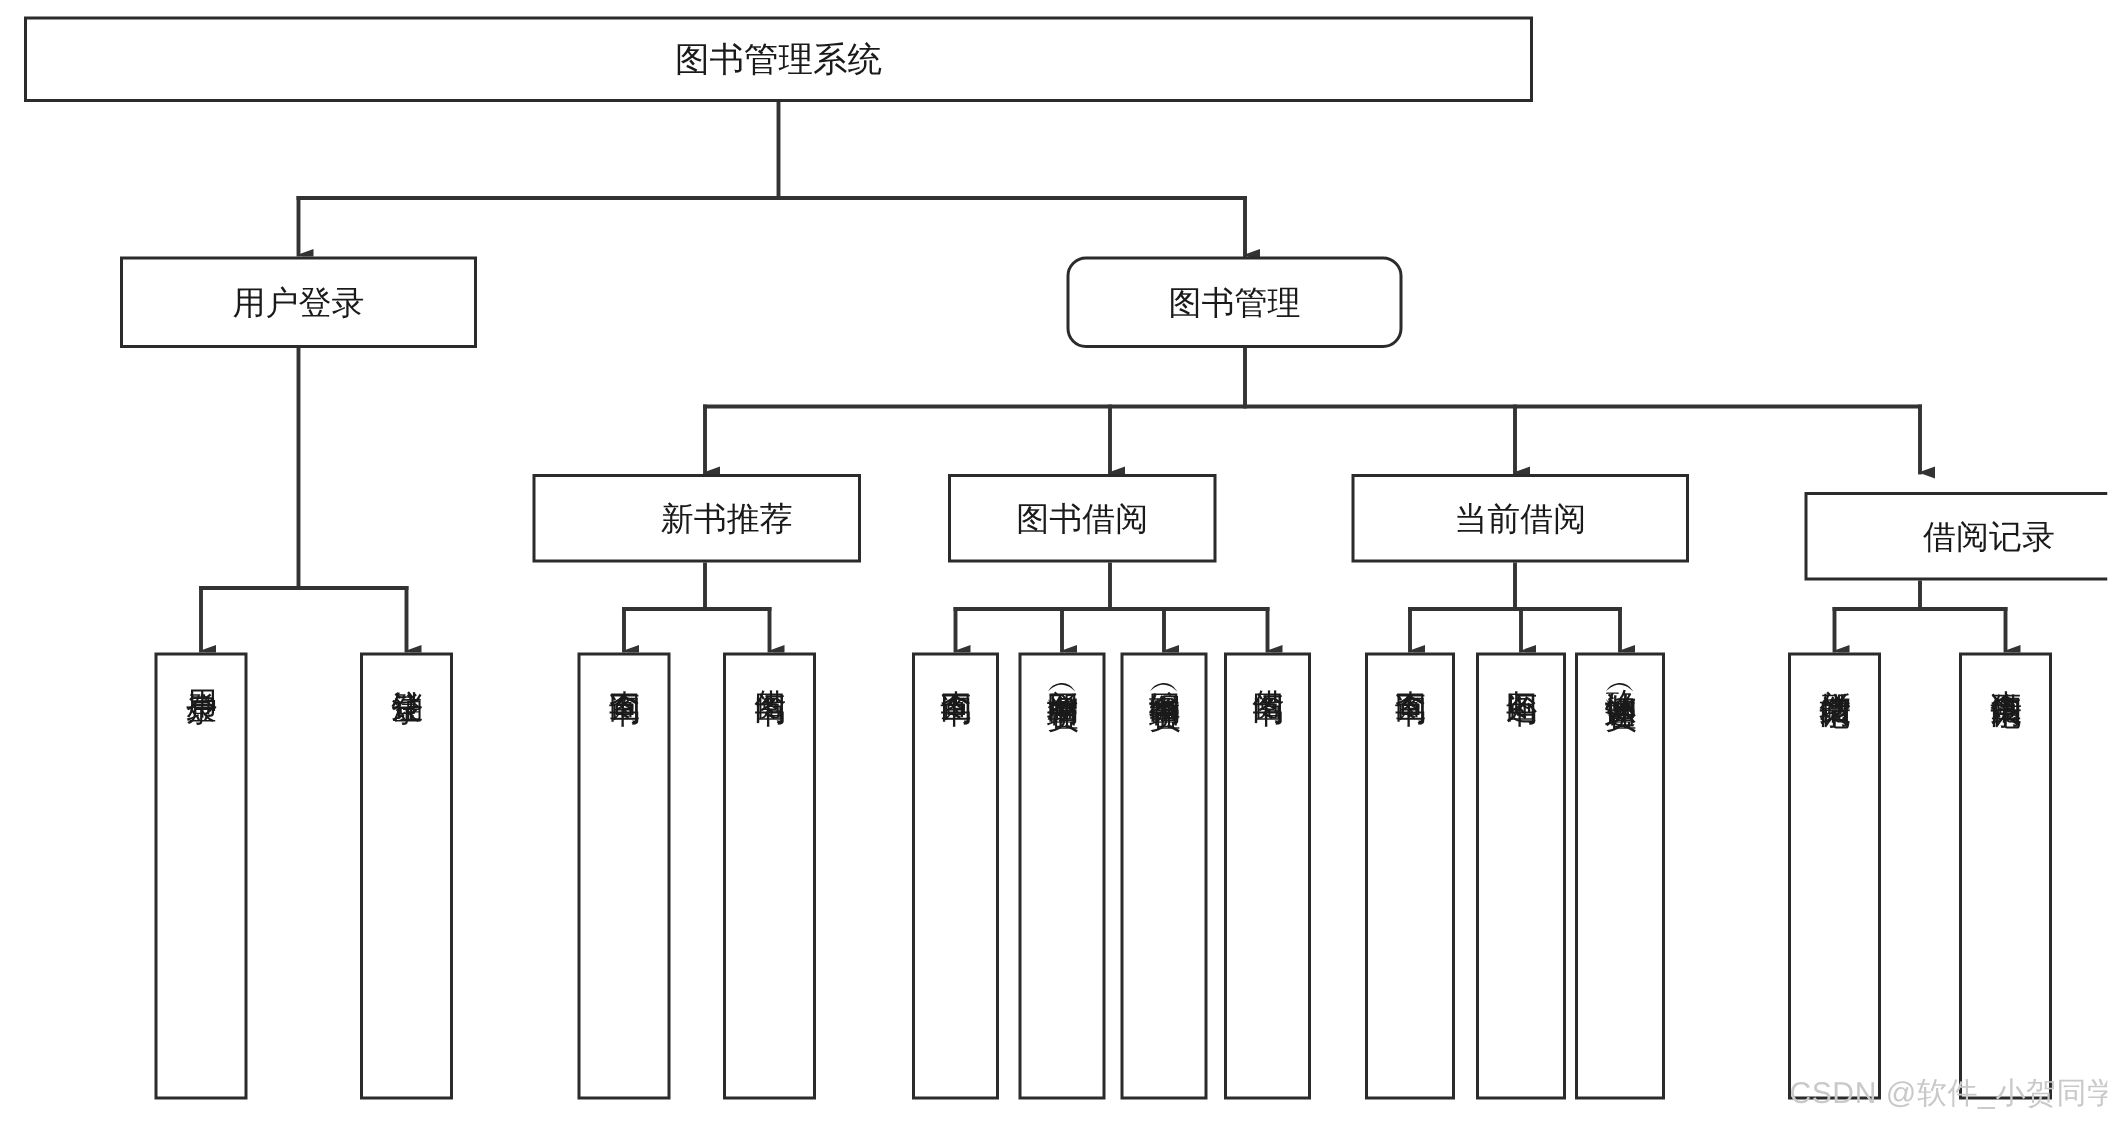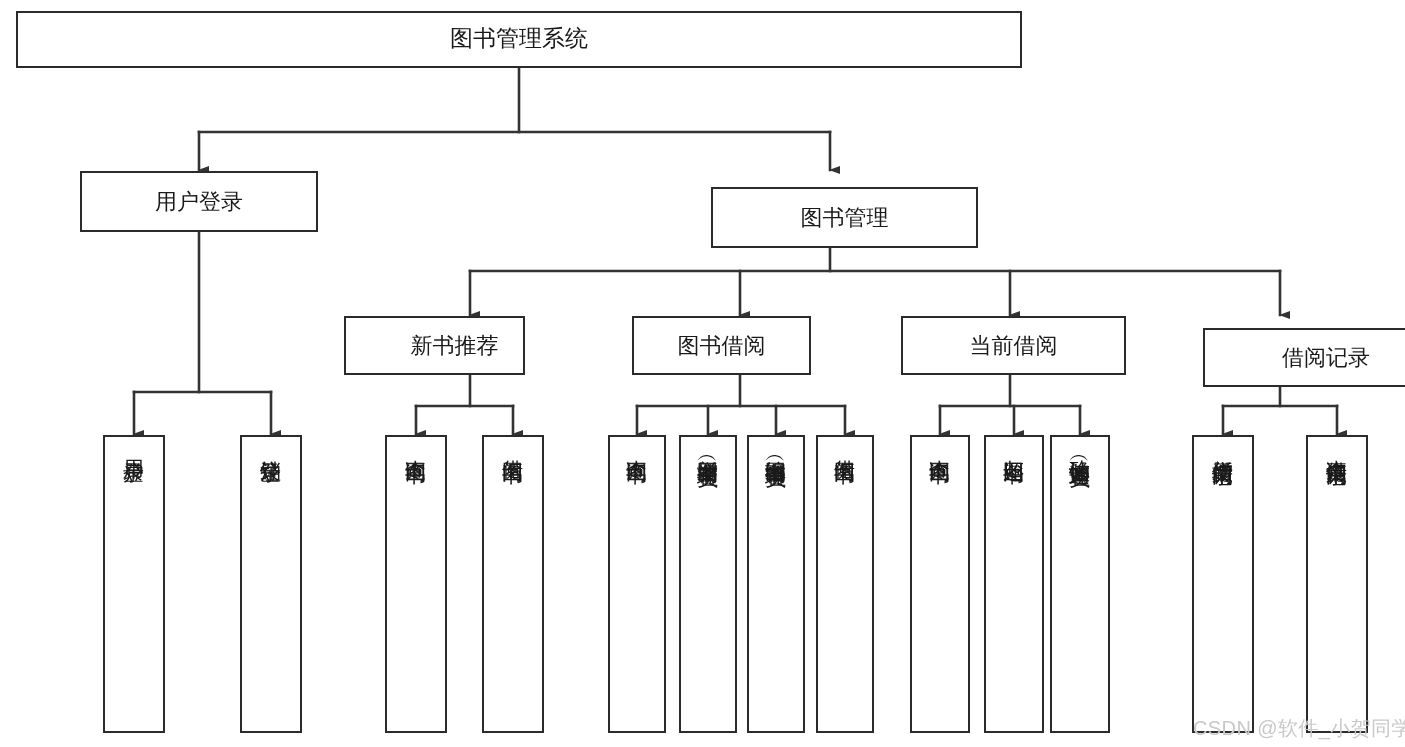--- a/index.html
+++ b/index.html
@@ -48,21 +48,21 @@
     padding-bottom: 6px;
     align-items: flex-start;
   }
   .node-v .node-label {
     writing-mode: vertical-rl;
     text-orientation: upright;
     letter-spacing: 0.06em;
     line-height: 1;
     margin: 0 auto;
   }
-  .lvl-root .node-label { font-size: 23px; font-family: Liberation Serif, serif; }
+  .lvl-root .node-label { font-size: 23px; }
   .lvl-2 .node-label { font-size: 22px; }
   .lvl-3 .node-label { font-size: 22px; }
   .lvl-leaf .node-label { font-size: 21px; }
   .watermark {
     position: absolute;
     color: #c9c9c9;
     font-size: 20px;
     white-space: nowrap;
     letter-spacing: 0.02em;
     pointer-events: none;
@@ -116,24 +116,24 @@
       </g>
   </svg>
 
   <div id="nodes-layer">
       <div class="node-box lvl-root node-h" style="left: 16px; top: 11px; width: 1006px; height: 57px;">
         <span class="node-label">图书管理系统</span>
       </div>
       <div class="node-box lvl-2 node-h" style="left: 80px; top: 171px; width: 238px; height: 61px;">
         <span class="node-label">用户登录</span>
       </div>
-      <div class="node-box lvl-2 node-h" style="left: 711px; top: 187px; width: 267px; height: 61px;">
+      <div class="node-box lvl-2 node-h" style="left: 711px; top: 171px; width: 224px; height: 61px; border-radius: 13px;">
         <span class="node-label">图书管理</span>
       </div>
-      <div class="node-box lvl-3 node-h" style="left: 344px; top: 316px; width: 181px; height: 59px; padding-left: 40px;">
+      <div class="node-box lvl-3 node-h" style="left: 355px; top: 316px; width: 219px; height: 59px; padding-left: 40px;">
         <span class="node-label">新书推荐</span>
       </div>
       <div class="node-box lvl-3 node-h" style="left: 632px; top: 316px; width: 179px; height: 59px;">
         <span class="node-label">图书借阅</span>
       </div>
       <div class="node-box lvl-3 node-h" style="left: 901px; top: 316px; width: 225px; height: 59px;">
         <span class="node-label">当前借阅</span>
       </div>
       <div class="node-box lvl-3 node-h" style="left: 1170px; top: 328px; width: 246px; height: 59px; margin-left: 33px;">
         <span class="node-label">借阅记录</span>

